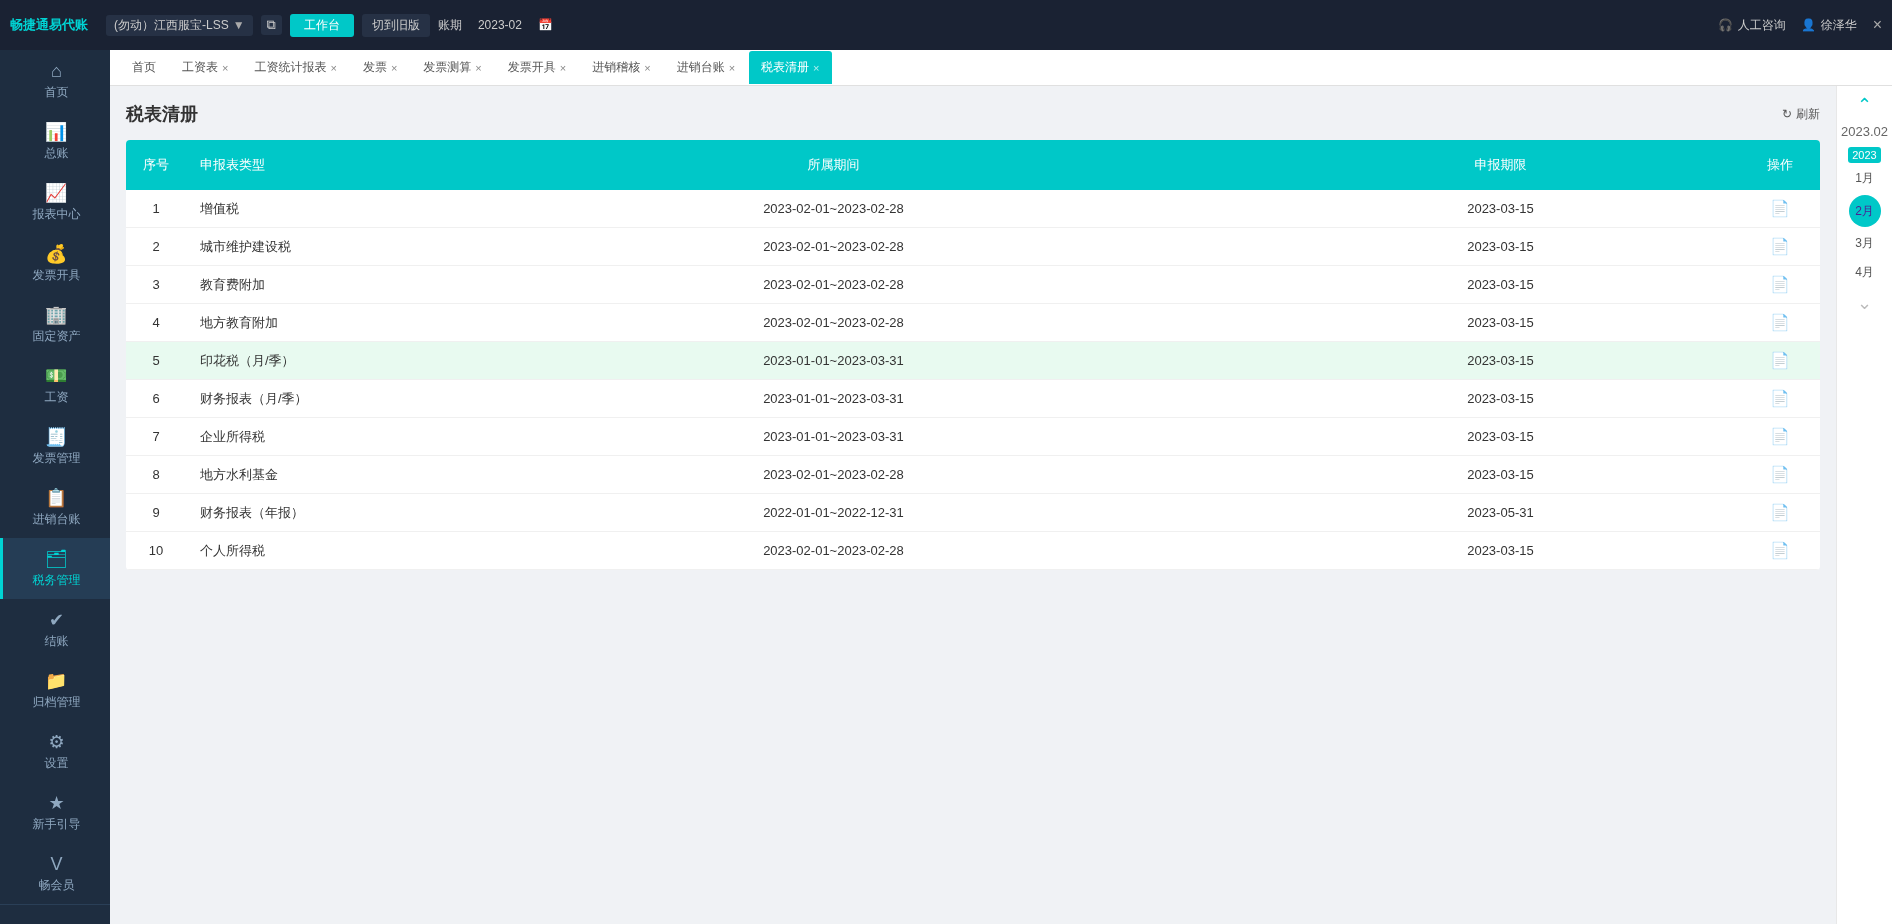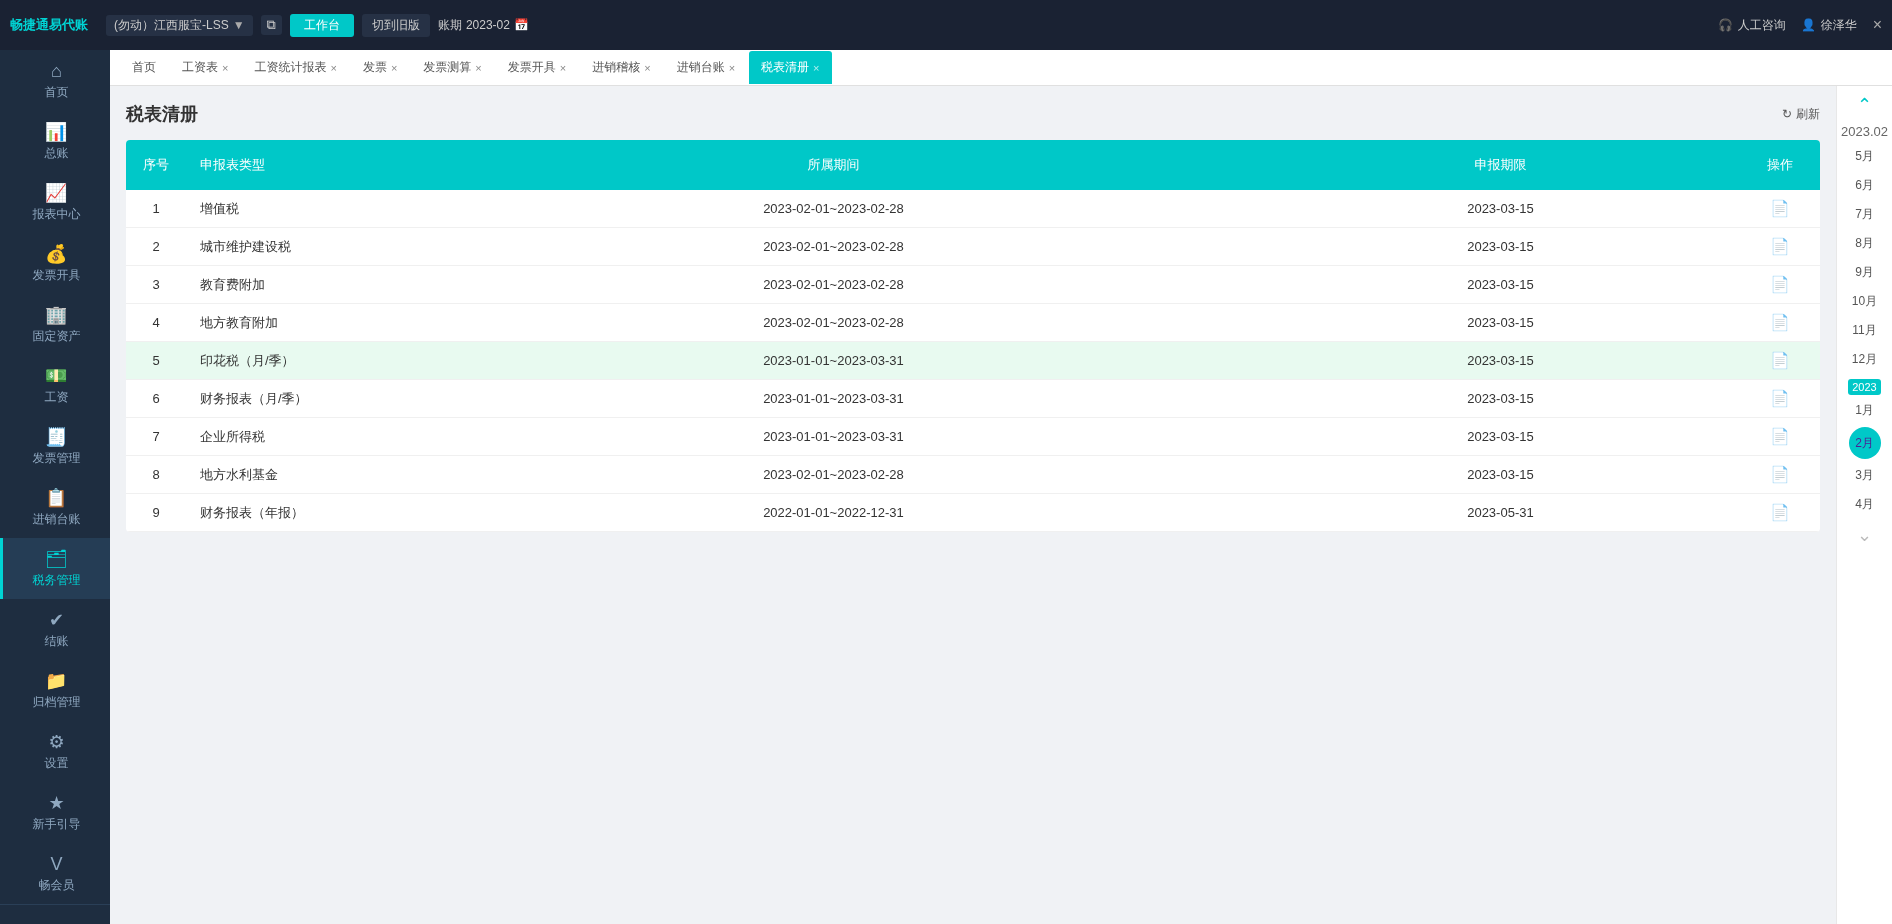--- a/index.html
+++ b/index.html
@@ -6,21 +6,21 @@
     body { font-family: 'Microsoft YaHei', Arial, sans-serif; font-size: 13px; background: #f0f2f5; display: flex; flex-direction: column; height: 100vh; overflow: hidden; }
 
     
     .top-bar { height: 50px; background: #1a2233; display: flex; align-items: center; padding: 0 10px; gap: 8px; flex-shrink: 0; }
     .top-bar-logo { color: #00d4d4; font-size: 13px; font-weight: bold; margin-right: 10px; }
     .top-bar-company { background: #263145; color: #ccc; font-size: 12px; padding: 2px 8px; border-radius: 3px; display: flex; align-items: center; gap: 4px; cursor: pointer; }
     .top-bar-company .arrow { color: #aaa; }
     .top-bar-icon-btn { background: #263145; color: #ccc; border: none; padding: 2px 6px; border-radius: 3px; cursor: pointer; font-size: 13px; }
     .top-bar-work-btn { background: #00c8c8; color: white; border: none; padding: 3px 14px; border-radius: 3px; cursor: pointer; font-size: 12px; }
     .top-bar-switch-btn { background: #263145; color: #ccc; border: none; padding: 3px 10px; border-radius: 3px; cursor: pointer; font-size: 12px; }
-    .top-bar-period { color: #ccc; font-size: 12px; display: flex; align-items: center; gap: 4px; }
+    .top-bar-period { color: #ccc; font-size: 12px; display: flex; align-items: center; gap: 16px; }
     .top-bar-right { margin-left: auto; display: flex; align-items: center; gap: 16px; }
     .top-bar-right-item { color: #ccc; font-size: 12px; cursor: pointer; display: flex; align-items: center; gap: 4px; }
     .close-btn-top { color: #aaa; font-size: 16px; cursor: pointer; background: none; border: none; }
 
     
     .main-layout { display: flex; flex: 1; overflow: hidden; }
 
     
     .sidebar { width: 110px; background: #1e2d40; display: flex; flex-direction: column; flex-shrink: 0; overflow-y: auto; }
     .sidebar-item { display: flex; flex-direction: column; align-items: center; padding: 12px 0 10px; cursor: pointer; color: #8fa8c0; font-size: 12px; gap: 4px; border-left: 3px solid transparent; }
@@ -283,38 +283,35 @@
     <td>2023-03-15</td>
     <td><span class="action-icon">📄</span></td>
   </tr>
               <tr>
     <td>9</td>
     <td class="left">财务报表（年报）</td>
     <td>2022-01-01~2022-12-31</td>
     <td>2023-05-31</td>
     <td><span class="action-icon">📄</span></td>
   </tr>
+              <tr>
+    <td>10</td>
+    <td class="left">个人所得税</td>
+    <td>2023-02-01~2023-02-28</td>
+    <td>2023-03-15</td>
+    <td><span class="action-icon">📄</span></td>
+  </tr>
             </tbody>
         </table>
 
       </div>
 
       <div class="right-panel">
         <div class="up-arrow">⌃</div>
         <div class="right-year-header">2023.02</div>
-        <div id="right-panel-months-before">
-            <div class="right-panel-month">5月</div>
-            <div class="right-panel-month">6月</div>
-            <div class="right-panel-month">7月</div>
-            <div class="right-panel-month">8月</div>
-            <div class="right-panel-month">9月</div>
-            <div class="right-panel-month">10月</div>
-            <div class="right-panel-month">11月</div>
-            <div class="right-panel-month">12月</div>
-          </div>
         <div id="right-panel-year-tag">
             <div style="background: rgb(0, 200, 200); color: white; font-size: 11px; border-radius: 3px; padding: 2px 4px; margin: 4px 2px 2px; cursor: pointer;">2023</div>
           </div>
         <div id="right-panel-months-2023">
             <div class="right-panel-month">1月</div>
             <div class="right-panel-month active" style="background: rgb(0, 200, 200); color: #4c1d95; border-radius: 50%; width: 32px; height: 32px; display: flex; align-items: center; justify-content: center; margin: 3px auto; font-size: 12px; cursor: pointer;">2月</div>
             <div class="right-panel-month">3月</div>
             <div class="right-panel-month">4月</div>
           </div>
         <div class="down-arrow">⌄</div>

